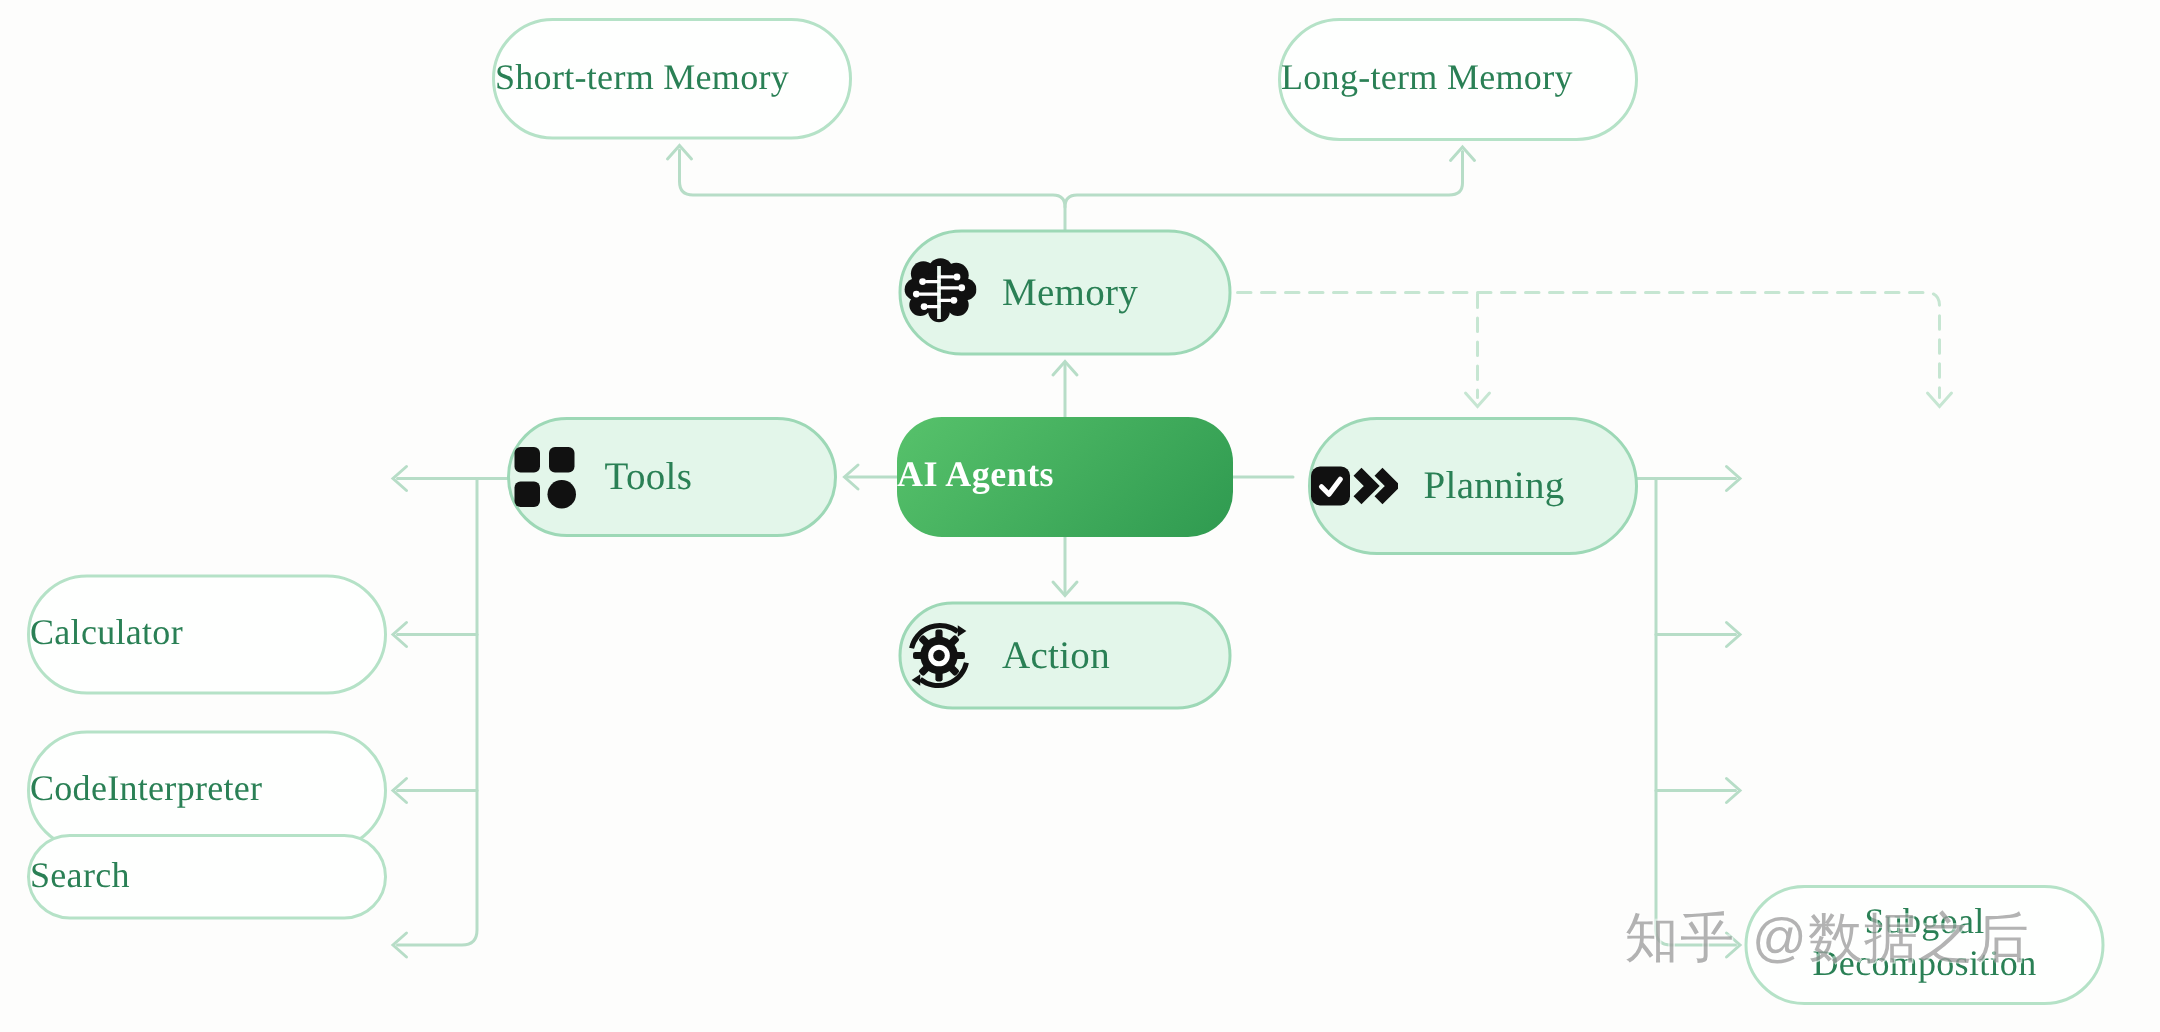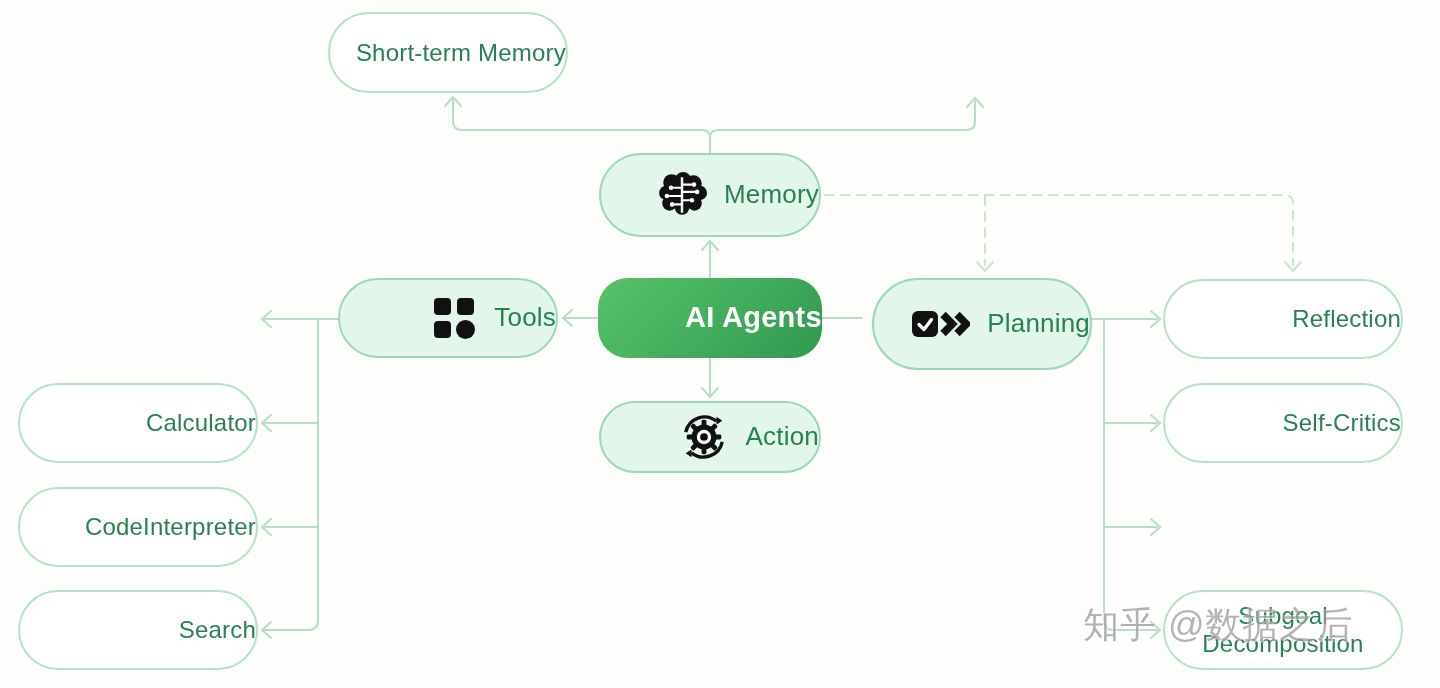--- a/index.html
+++ b/index.html
@@ -4,35 +4,35 @@
 <style>
   html,body{margin:0;padding:0;background:#ffffff;}
   .stage{
     position:relative;width:1440px;height:688px;overflow:hidden;
     background:#fdfdfc;
     font-family:"Liberation Sans","DejaVu Sans",sans-serif;
   }
   .wires{position:absolute;left:0;top:0;z-index:0;}
   .pill{
     position:absolute;box-sizing:border-box;z-index:1;
-    display:flex;align-items:center;justify-content:flex-end;gap:17px;
-    border-radius:999px;text-align:center;
+    display:flex;align-items:center;justify-content:flex-start;gap:17px;
+    border-radius:999px;text-align:center;font-family:Liberation Serif, serif;
   }
   .pill.outer{
     background:#fefffe;border:2px solid #b5e2c7;
     color:#2a8055;font-size:24px;font-weight:400;letter-spacing:.2px;
   }
   .pill.core{
     background:#e3f6ea;border:2px solid #9dd8b6;
     color:#2a8055;font-size:26px;font-weight:400;letter-spacing:.2px;
   }
   .pill.root{
     background:linear-gradient(135deg,#57c26b 0%,#2f9a50 100%);
     border:none;border-radius:30px;color:#ffffff;
-    font-size:29px;font-weight:700;letter-spacing:.3px;
+    font-size:24px;font-weight:700;letter-spacing:.3px;
   }
   .pill .lbl{line-height:1.15;}
   .icon{display:flex;align-items:center;justify-content:center;flex:0 0 auto;}
   .watermark{
     position:absolute;left:1083px;top:601px;z-index:5;
     font-size:36px;color:#9e9e9e;opacity:.78;white-space:nowrap;
     letter-spacing:1px;
     text-shadow:1px 1px 0 rgba(255,255,255,.85),-1px -1px 0 rgba(255,255,255,.6);
   }
 </style>
@@ -85,20 +85,23 @@
     </g>
     <g stroke="#c6e6d2" stroke-width="2" fill="none" stroke-linecap="round">
       <path d="M977,262 L985,271 L993,262"></path>
       <path d="M1285,262 L1293,271 L1301,262"></path>
     </g>
   </svg>
 
   <div class="pill outer" style="left:328px;top:12px;width:240px;height:81px;">
     <span class="lbl">Short-term Memory</span>
   </div>
+  <div class="pill outer" style="left:852px;top:12px;width:240px;height:82px;">
+    <span class="lbl">Long-term Memory</span>
+  </div>
 
   <div class="pill core" style="left:338px;top:278px;width:220px;height:80px;">
     <span class="icon">
       <svg width="46" height="46" viewBox="0 0 46 46">
         <g fill="#111">
           <rect x="3" y="3" width="17" height="17" rx="4"></rect>
           <rect x="26" y="3" width="17" height="17" rx="4"></rect>
           <rect x="3" y="26" width="17" height="17" rx="4"></rect>
           <circle cx="34.5" cy="34.5" r="9.5"></circle>
         </g>
@@ -203,29 +206,23 @@
     </span>
     <span class="lbl">Action</span>
   </div>
 
   <div class="pill outer" style="left:18px;top:383px;width:240px;height:80px;">
     <span class="lbl">Calculator</span>
   </div>
   <div class="pill outer" style="left:18px;top:487px;width:240px;height:80px;">
     <span class="lbl">CodeInterpreter</span>
   </div>
-  <div class="pill outer" style="left:18px;top:590px;width:240px;height:80px;">
+  <div class="pill outer" style="left:18px;top:556px;width:240px;height:57px;">
     <span class="lbl">Search</span>
   </div>
 
-  <div class="pill outer" style="left:1163px;top:279px;width:240px;height:80px;">
-    <span class="lbl">Reflection</span>
-  </div>
-  <div class="pill outer" style="left:1163px;top:383px;width:240px;height:80px;">
-    <span class="lbl">Self-Critics</span>
-  </div>
   <div class="pill outer" style="left:1163px;top:590px;width:240px;height:80px;padding:16px 36px;">
     <span class="lbl">Subgoal Decomposition</span>
   </div>
 
   <div class="watermark">知乎 @数据之后</div>
 
 </div>
 
 </body></html>

